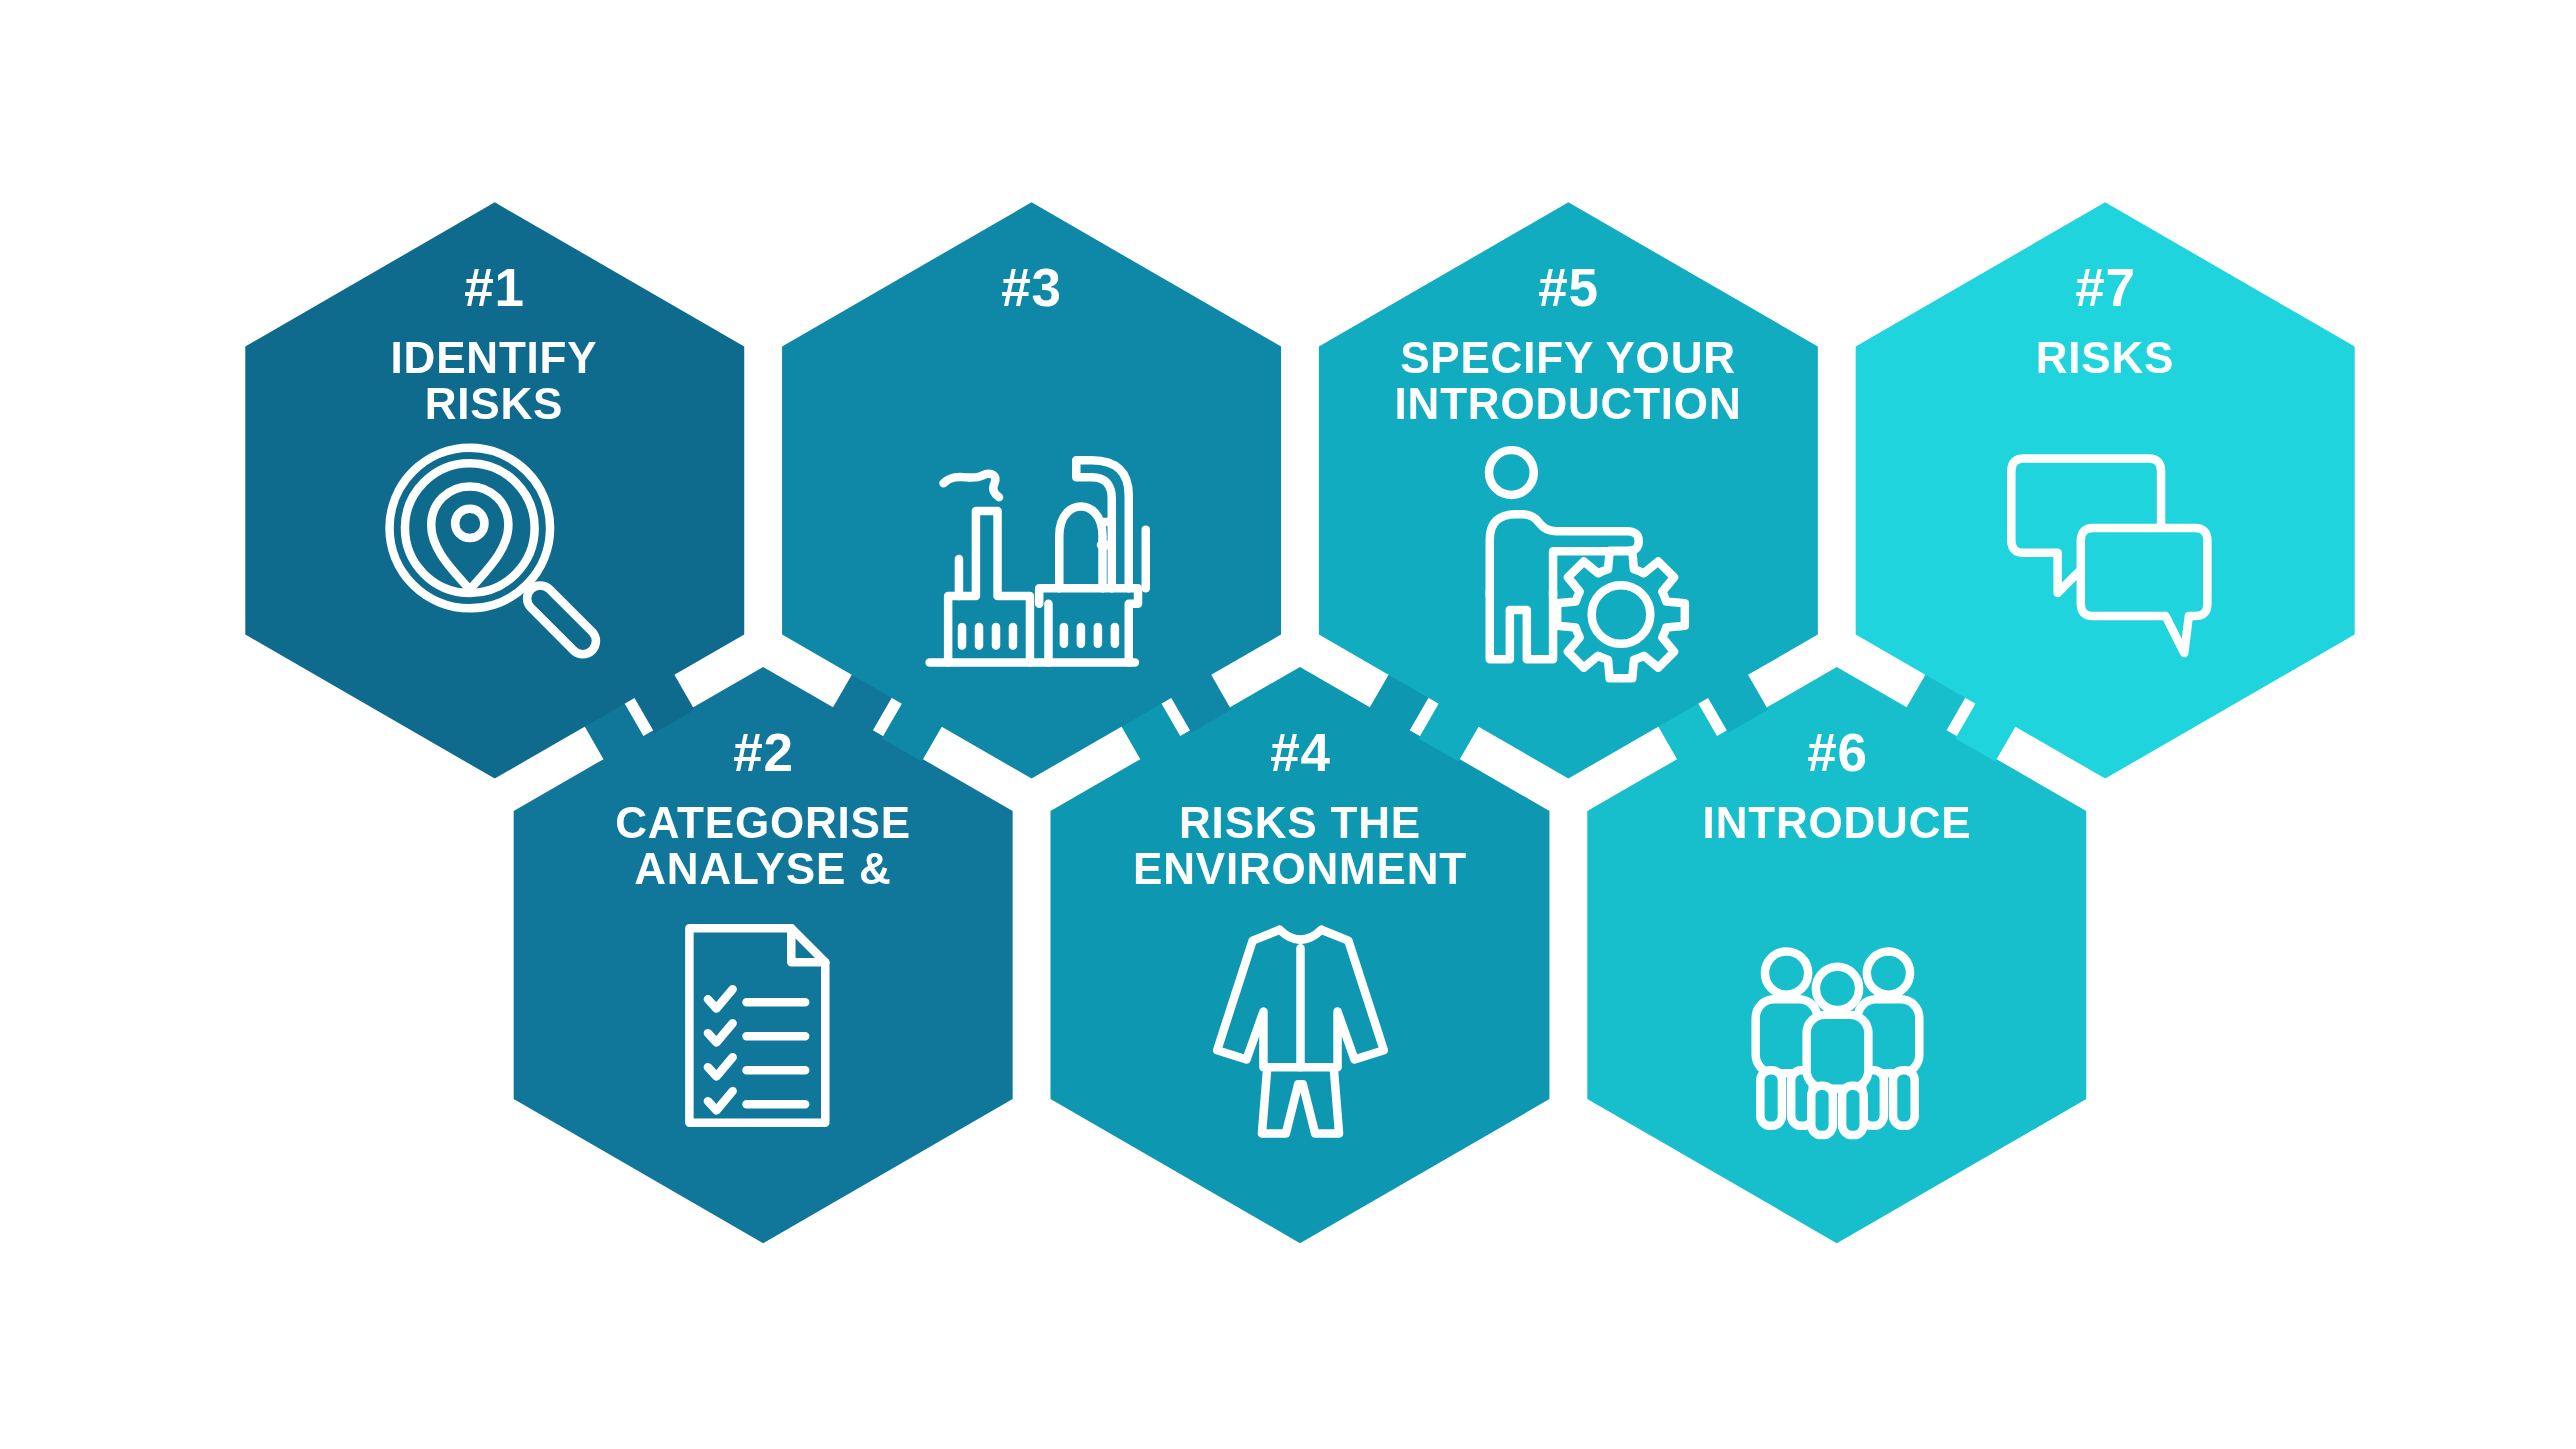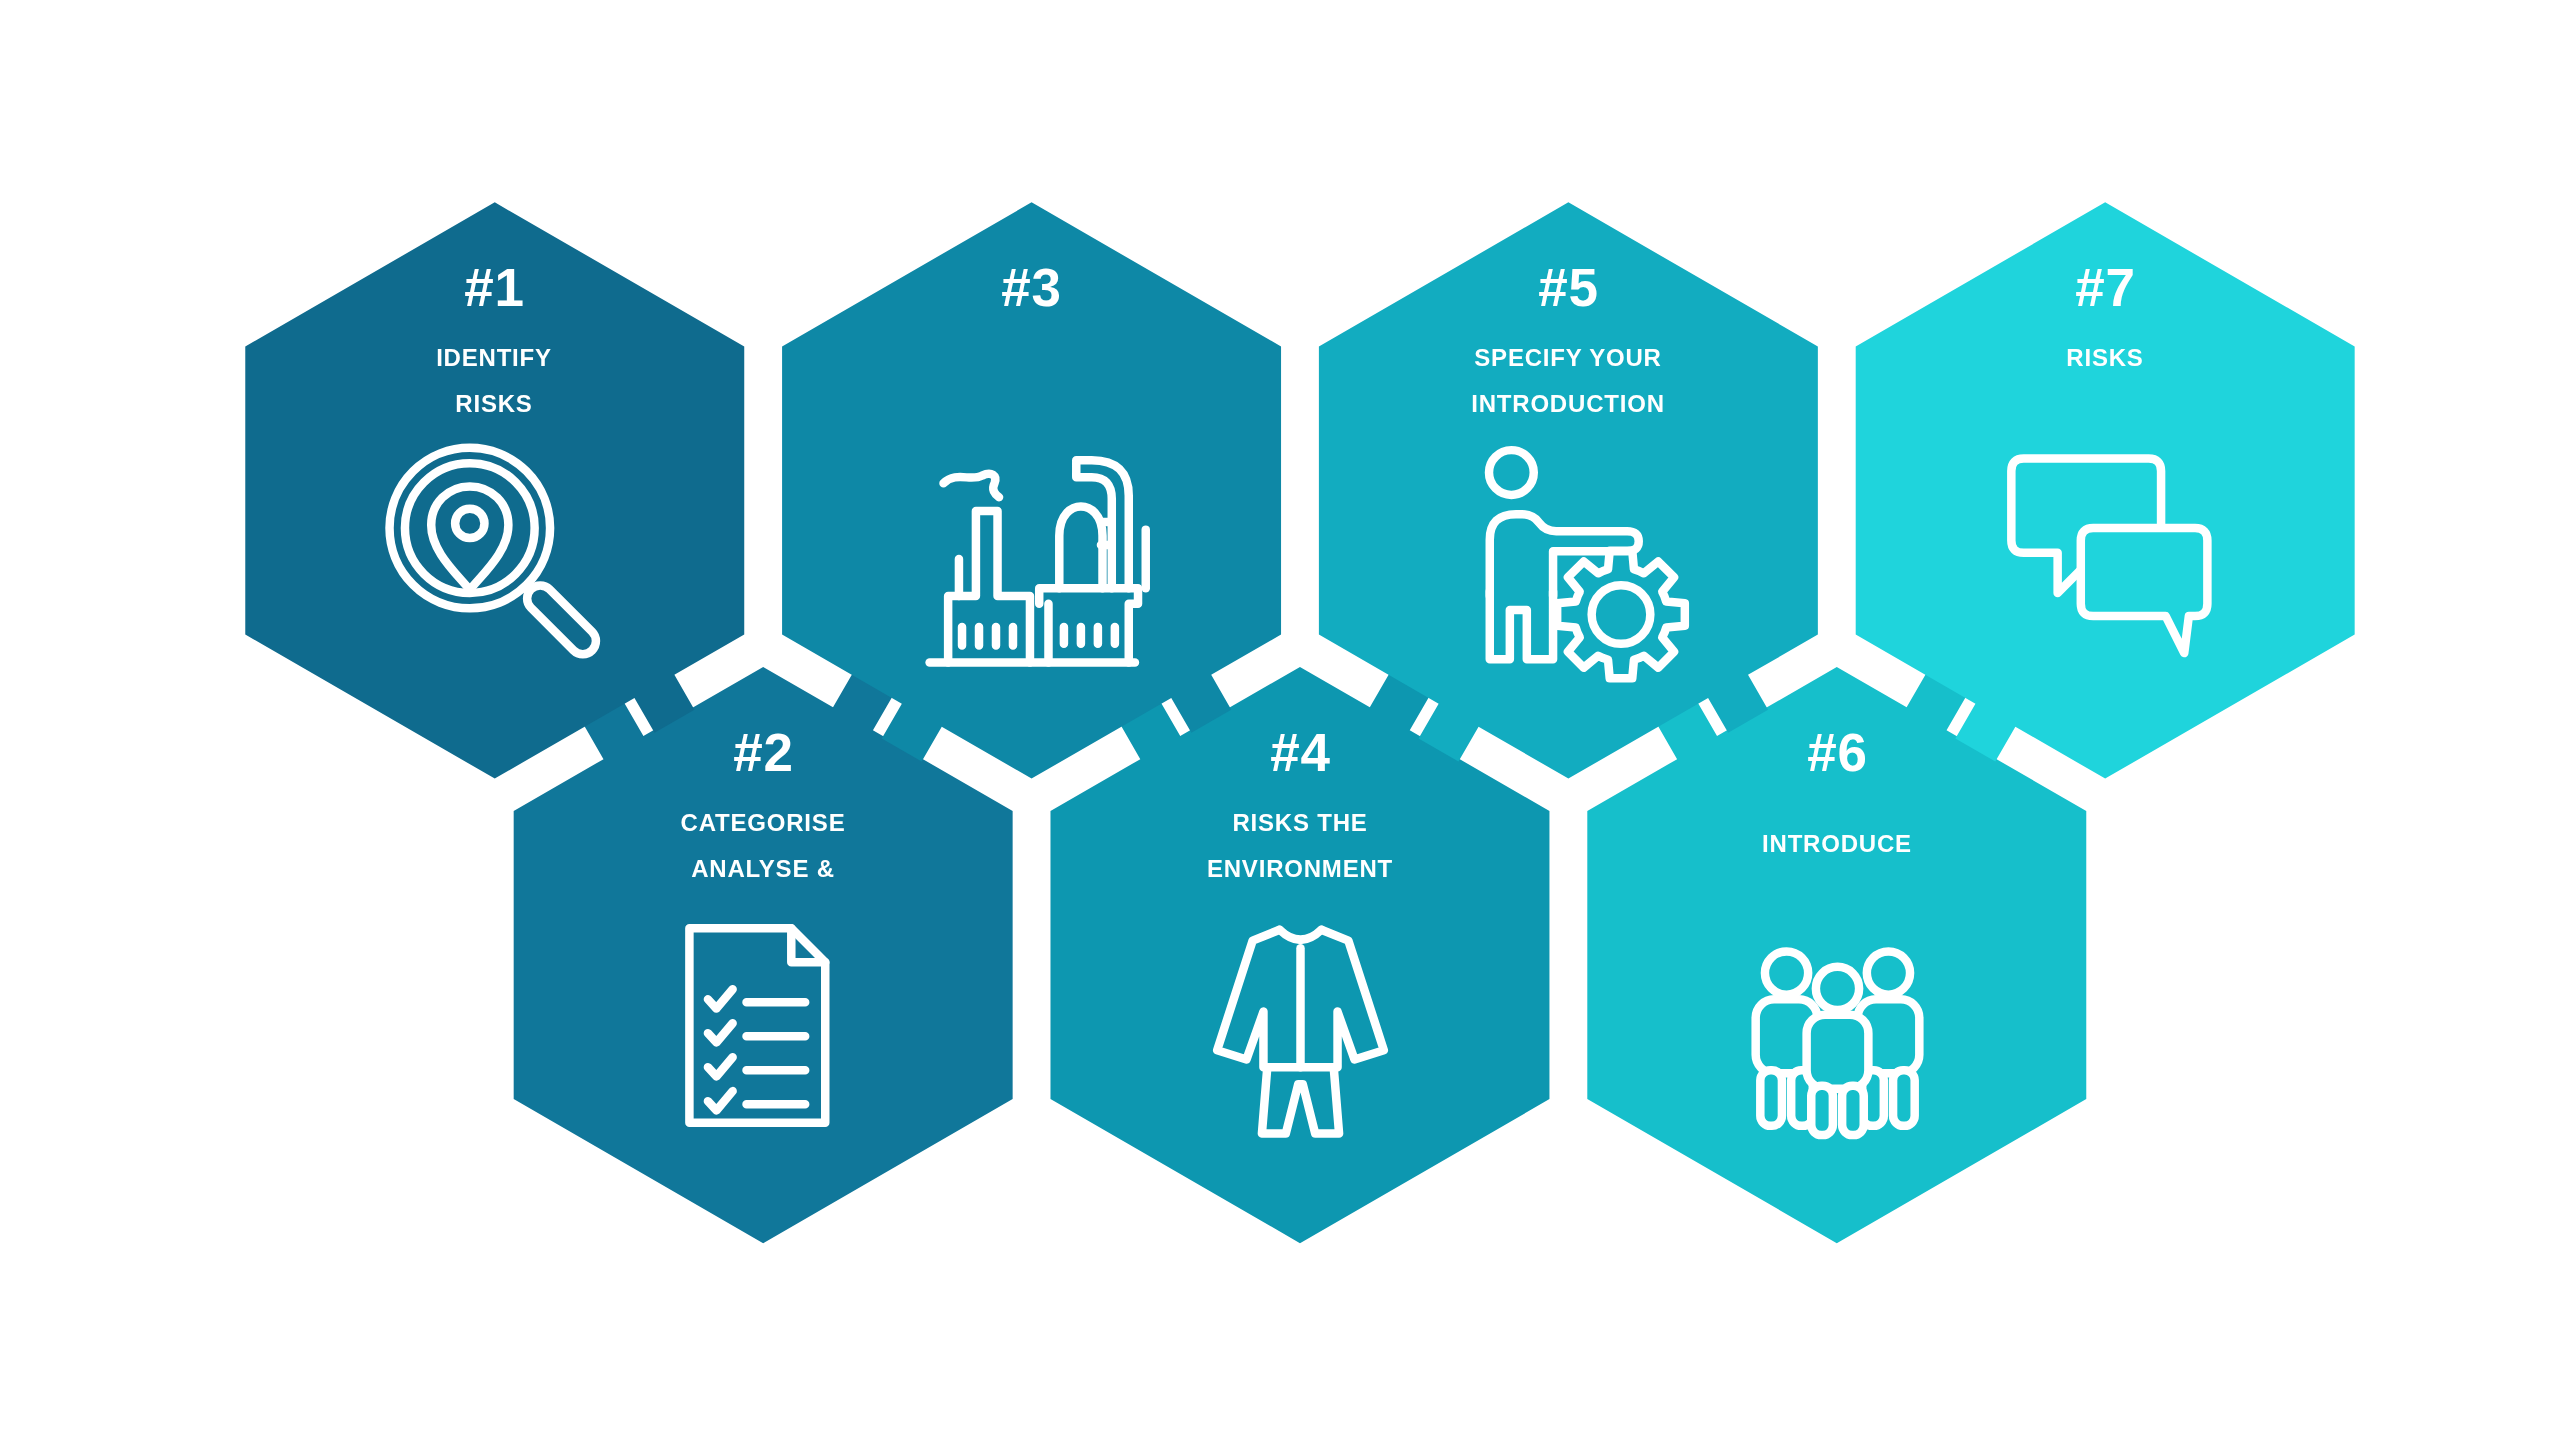--- a/index.html
+++ b/index.html
@@ -8,21 +8,21 @@
     overflow:hidden; font-family:"Liberation Sans", sans-serif;
   }
   #hex-layer { position:absolute; left:0; top:0; }
   .step-num {
     position:absolute; width:325px; margin-left:-162px; text-align:center;
     color:#fff; font-size:53px; font-weight:bold; line-height:62px;
     letter-spacing:0.8px;
   }
   .step-title {
     position:absolute; width:510px; margin-left:-255px; text-align:center;
-    color:#fff; font-size:24px; font-weight:bold; line-height:46px;
+    color:#fff; font-size:44px; font-weight:bold; line-height:46px;
     letter-spacing:0.8px;
   }
   .step-title span { display:block; }
   .icon { position:absolute; stroke:#fff; }
   .icon * { vector-effect:none; }
 </style>
 </head>
 <body>
 
 <div class="stage">
@@ -96,21 +96,21 @@
   </div>
   <svg class="icon" style="left: 1445px; top: 437px; color: rgb(18, 172, 192);" width="247" height="247" viewBox="0 0 320 320" fill="none" stroke-width="11" stroke-linecap="round" stroke-linejoin="round">
     <circle cx="86" cy="46" r="29"></circle>
     <path d="M58,206 V133 Q58,100 92,100 H100 Q114,100 122,111 Q130,122 144,122 H236 Q251,122 251,135 Q251,148 236,148 H140 V206"></path>
     <path d="M58,200 V288 H84 V224 H106 V288 H140 V200"></path>
     <path id="gear" d="M286.6,213.2 L310.7,215.4 L310.7,244.6 L286.6,246.8 L284.4,253.3 L281.4,259.6 L281.4,259.6 L296.8,278.2 L276.2,298.8 L257.6,283.4 L251.3,286.4 L244.8,288.6 L244.8,288.6 L242.6,312.7 L213.4,312.7 L211.2,288.6 L204.7,286.4 L198.4,283.4 L198.4,283.4 L179.8,298.8 L159.2,278.2 L174.6,259.6 L171.6,253.3 L169.4,246.8 L169.4,246.8 L145.3,244.6 L145.3,215.4 L169.4,213.2 L171.6,206.7 L174.6,200.4 L174.6,200.4 L159.2,181.8 L179.8,161.2 L198.4,176.6 L204.7,173.6 L211.2,171.4 L211.2,171.4 L213.4,147.3 L242.6,147.3 L244.8,171.4 L251.3,173.6 L257.6,176.6 L257.6,176.6 L276.2,161.2 L296.8,181.8 L281.4,200.4 L284.4,206.7 L286.6,213.2 Z"></path>
     <circle cx="228" cy="230" r="38"></circle>
   </svg>
 
   <div class="step-num" style="left:1837px; top:722px;">#6</div>
-  <div class="step-title" style="left:1837px; top:800px;margin-top:21px;">
+  <div class="step-title" style="left:1837px; top:800px;">
     <span>INTRODUCE</span>
     <span></span>
   </div>
   <svg class="icon" style="left: 1714px; top: 902px; color: rgb(22, 191, 203);" width="247" height="247" viewBox="0 0 320 320" fill="none" stroke-width="11" stroke-linecap="round" stroke-linejoin="round">
     <g>
       <circle cx="94" cy="92" r="28" fill="currentColor"></circle>
       <rect x="54" y="126" width="80" height="96" rx="24" fill="currentColor"></rect>
       <rect x="60" y="218" width="28" height="72" rx="13" fill="currentColor"></rect>
       <rect x="100" y="218" width="28" height="72" rx="13" fill="currentColor"></rect>
     </g>

